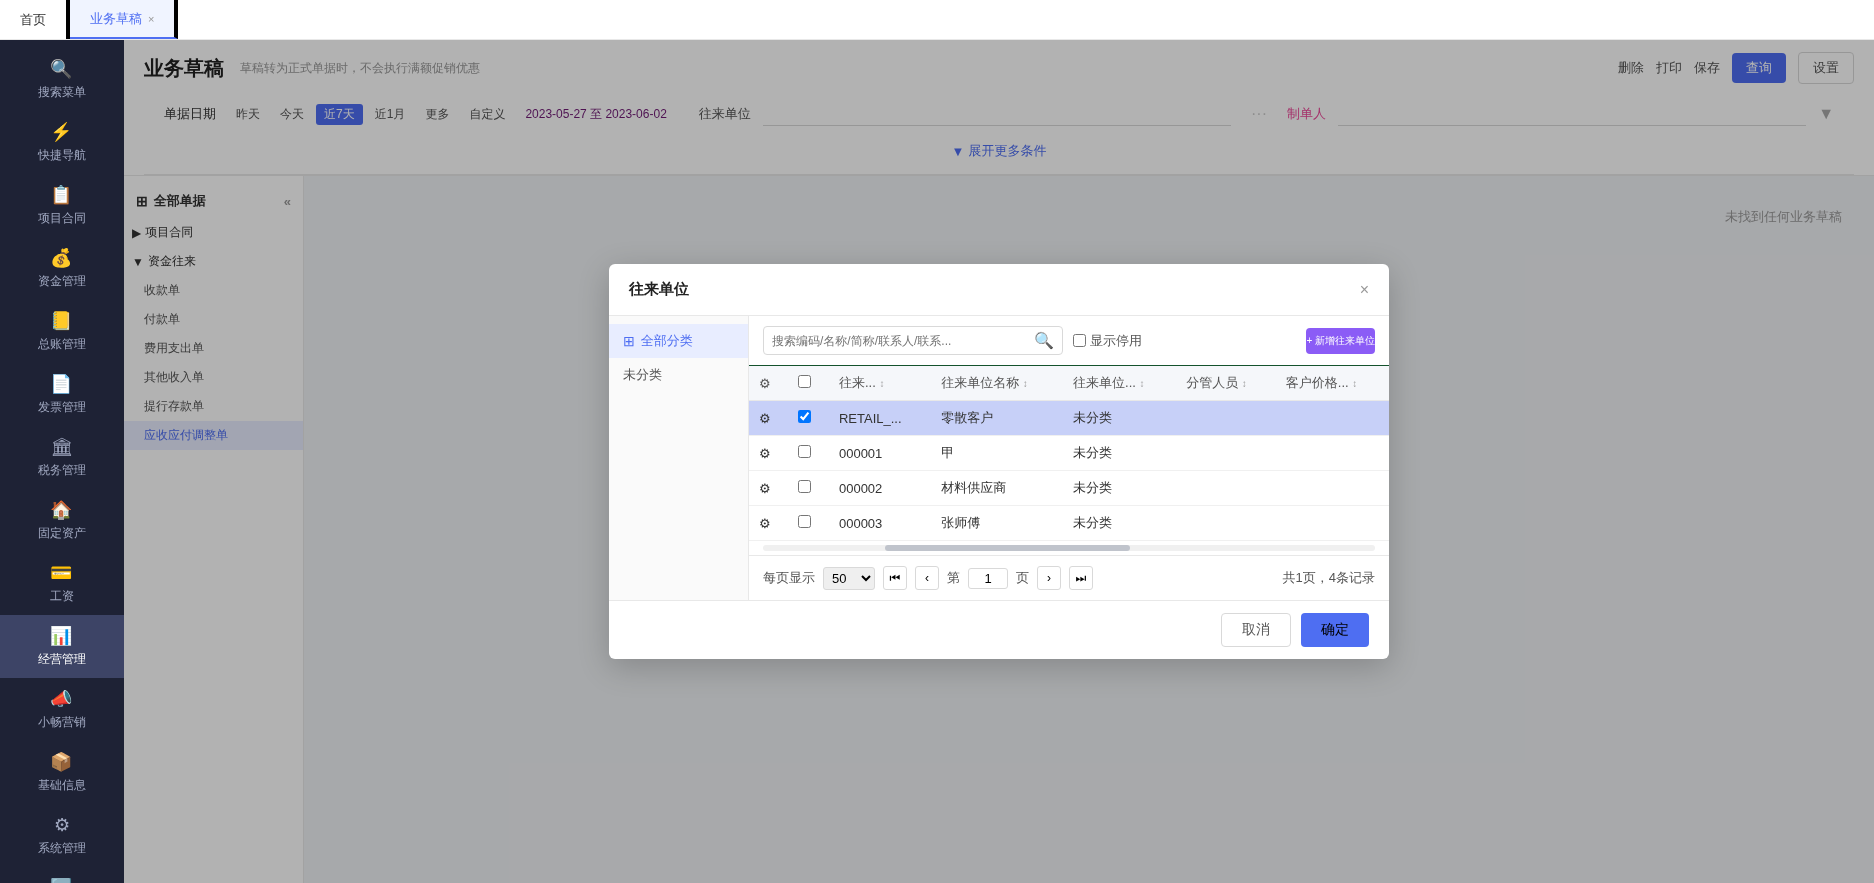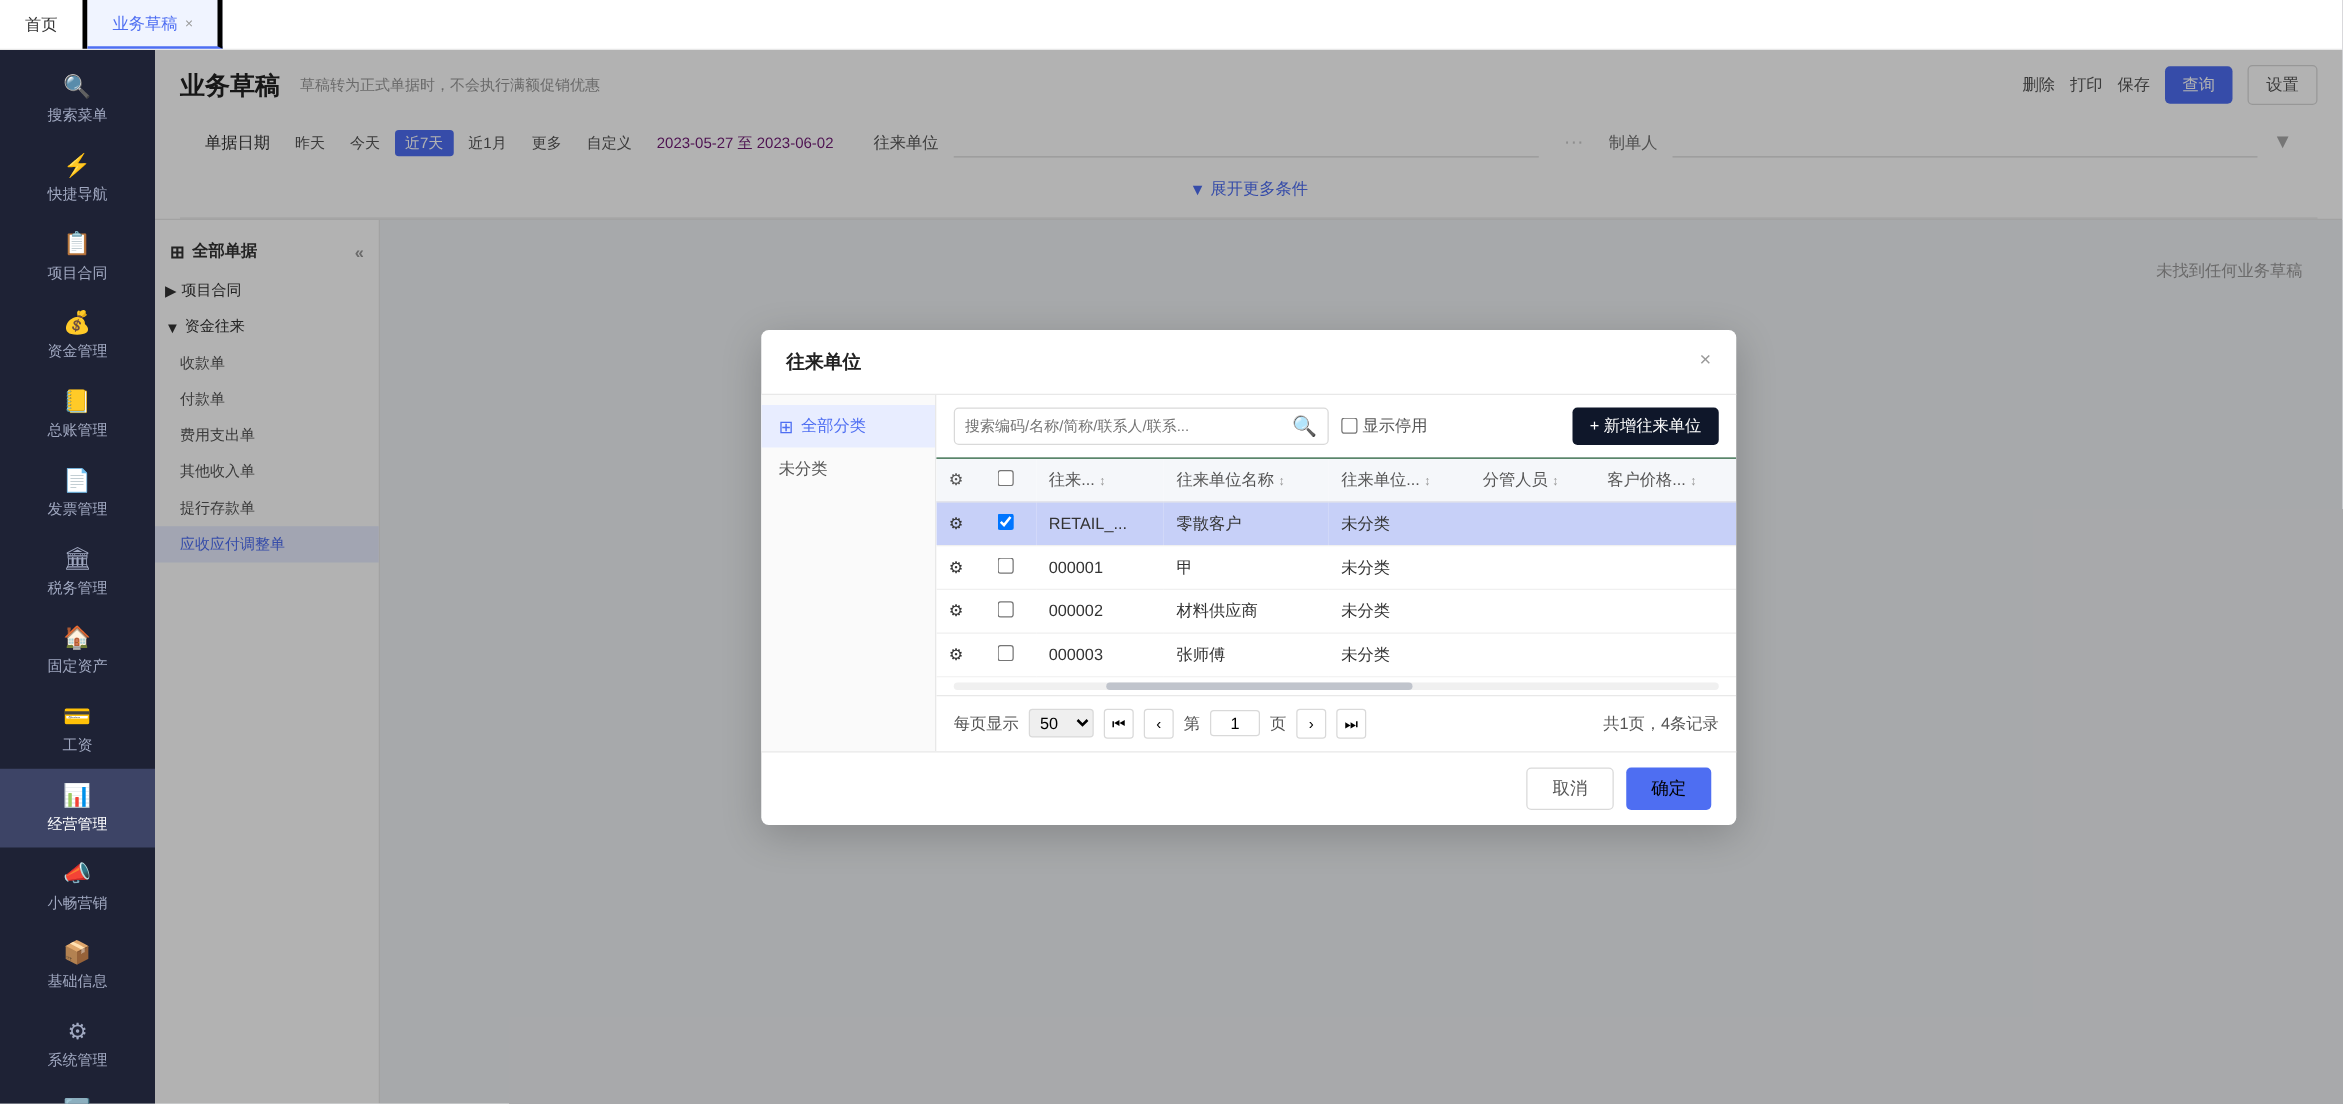--- a/index.html
+++ b/index.html
@@ -320,26 +320,26 @@
     }
     .show-disabled {
       display: flex;
       align-items: center;
       gap: 4px;
       font-size: 13px;
       color: #555;
     }
     .add-btn {
       margin-left: auto;
-      background: #0f172a;
+      background: #8b5cf6;
       color: #fff;
       border: none;
       border-radius: 4px;
-      padding: 6px 14px;
-      font-size: 13px;
+      padding: 6px 0;
+      font-size: 10px;
       cursor: pointer;
       white-space: nowrap;
     }
 
     .dialog-table {
       flex: 1;
       overflow: auto;
     }
     table {
       width: 100%;
@@ -549,21 +549,21 @@
           <span class="date-tab">今天</span>
           <span class="date-tab active">近7天</span>
           <span class="date-tab">近1月</span>
           <span class="date-tab">更多</span>
           <span class="date-tab">自定义</span>
         </div>
         <span style="font-size:12px;color:#701a75;">2023-05-27 至 2023-06-02</span>
         <span style="font-size:13px;color:#555;margin-left:20px;">往来单位</span>
         <div style="flex:1;min-width:200px;border-bottom:1px solid #d9d9d9;height:24px;"></div>
         <span style="color:#ccc;margin:0 8px;">···</span>
-        <span style="font-size:13px;color:#737373;">制单人</span>
+        <span style="font-size:13px;color:#ec4899;">制单人</span>
         <div style="flex:1;min-width:200px;border-bottom:1px solid #d9d9d9;height:24px;"></div>
         <span style="color:#aaa;">▼</span>
         <div class="filter-expand">
           <span>▼</span>
           <span>展开更多条件</span>
         </div>
       </div>
     </div>
 
     <div class="content-area">

